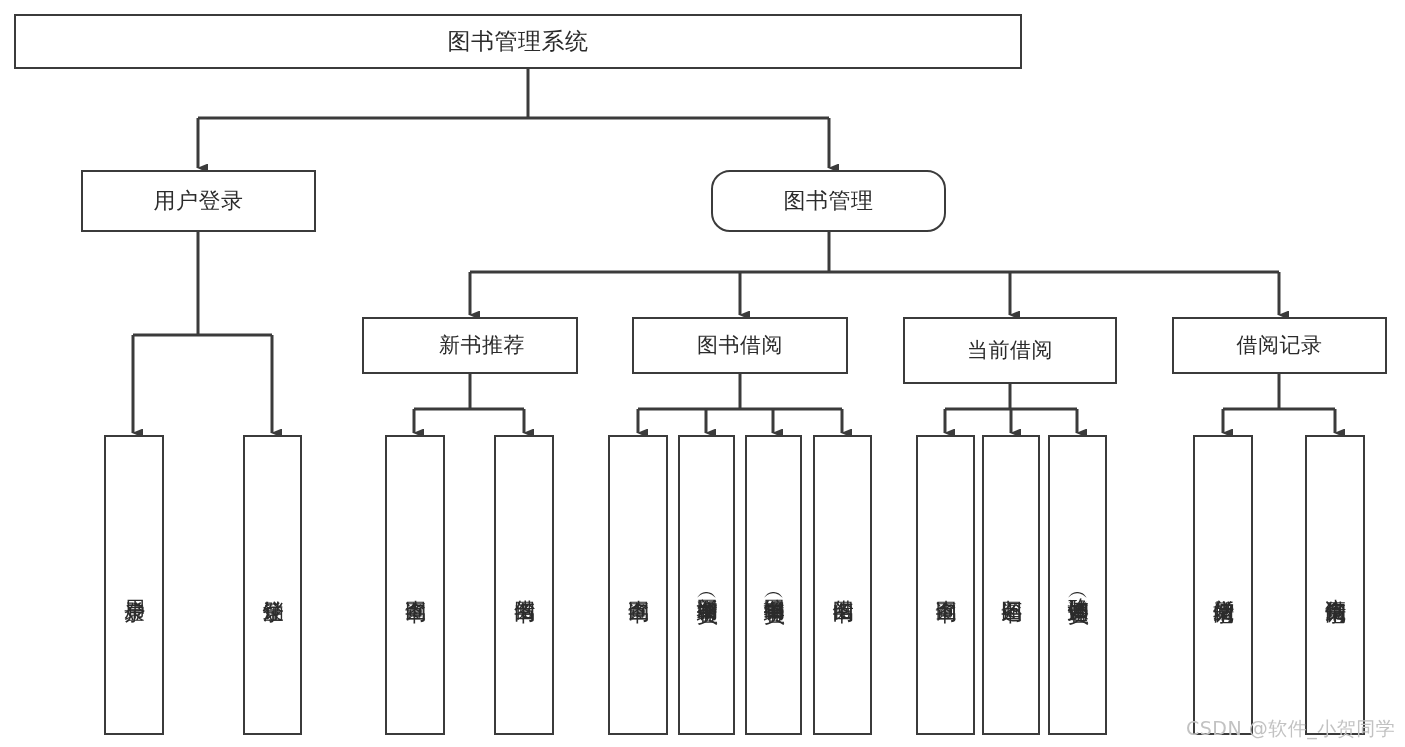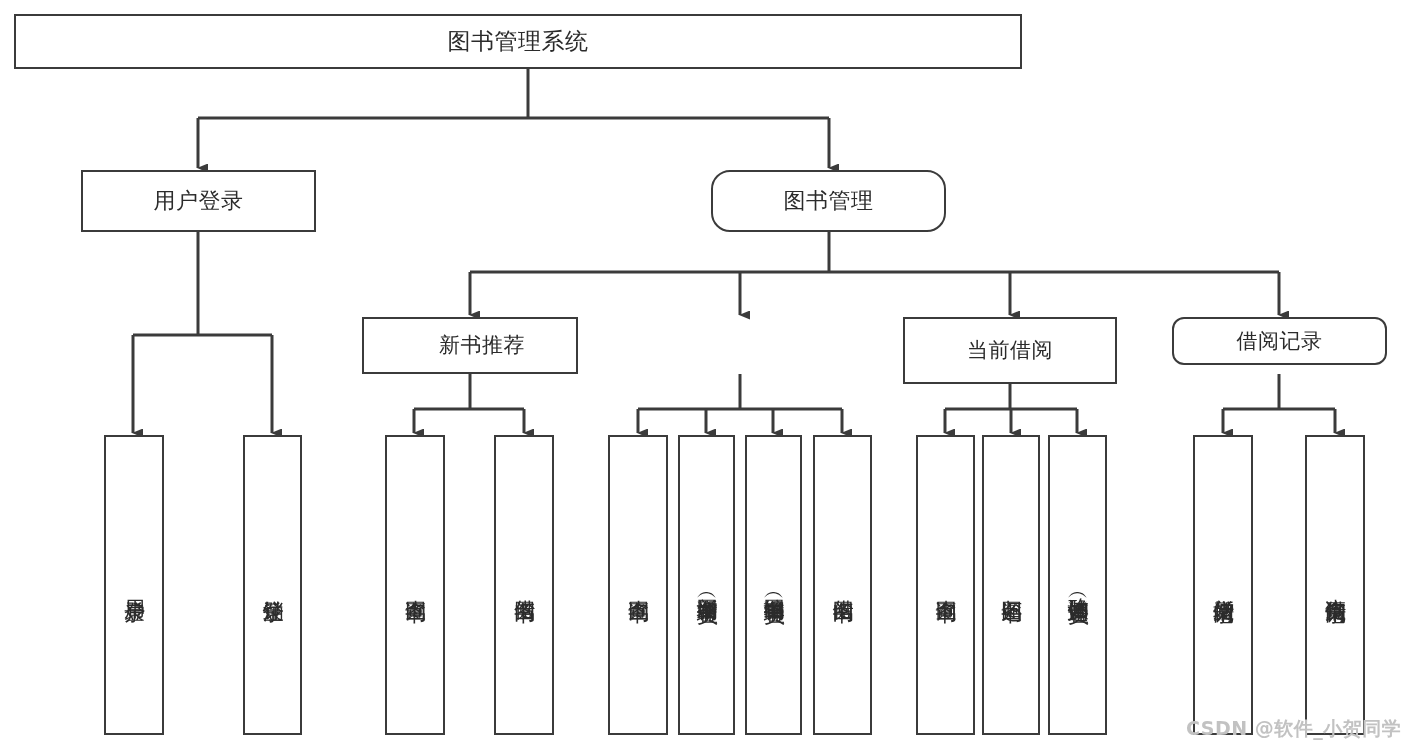--- a/index.html
+++ b/index.html
@@ -58,21 +58,20 @@
     max-height: 292px;
   }
   .watermark {
     position: absolute;
     left: 1186px;
     top: 716px;
     font-size: 19px;
     color: #c2c2c2;
     white-space: nowrap;
     letter-spacing: 0.5px;
-    font-weight: bold;
   }
 </style>
 </head>
 <body>
 
 <div id="canvas">
 
   <svg id="diagram-svg" viewBox="0 0 1405 747">
     <defs>
       <marker id="arrowhead" markerWidth="9" markerHeight="11" refX="4.5" refY="10" orient="auto" markerUnits="userSpaceOnUse">
@@ -130,24 +129,27 @@
   <div class="node-box node-l2" style="left:81px; top:170px; width:235px; height:62px;">
     <span class="node-label">用户登录</span>
   </div>
   <div class="node-box node-l2" style="left:711px; top:170px; width:235px; height:62px;border-radius:19px;">
     <span class="node-label">图书管理</span>
   </div>
 
   <div class="node-box node-l3" style="left:362px; top:317px; width:216px; height:57px;padding-left:24px;">
     <span class="node-label">新书推荐</span>
   </div>
+  <div class="node-box node-l3" style="left:632px; top:317px; width:216px; height:57px;">
+    <span class="node-label">图书借阅</span>
+  </div>
   <div class="node-box node-l3" style="left:903px; top:317px; width:214px; height:67px;">
     <span class="node-label">当前借阅</span>
   </div>
-  <div class="node-box node-l3" style="left:1172px; top:317px; width:215px; height:48px;border-radius:12px;">
+  <div class="node-box node-l3" style="left:1172px; top:317px; width:215px; height:57px;">
     <span class="node-label">借阅记录</span>
   </div>
 
   <div class="node-box node-leaf" style="left:104px; top:435px; width:60px; height:300px;">
     <span class="node-label">用户登录</span>
   </div>
   <div class="node-box node-leaf" style="left:243px; top:435px; width:59px; height:300px;">
     <span class="node-label">注销登录</span>
   </div>
 

